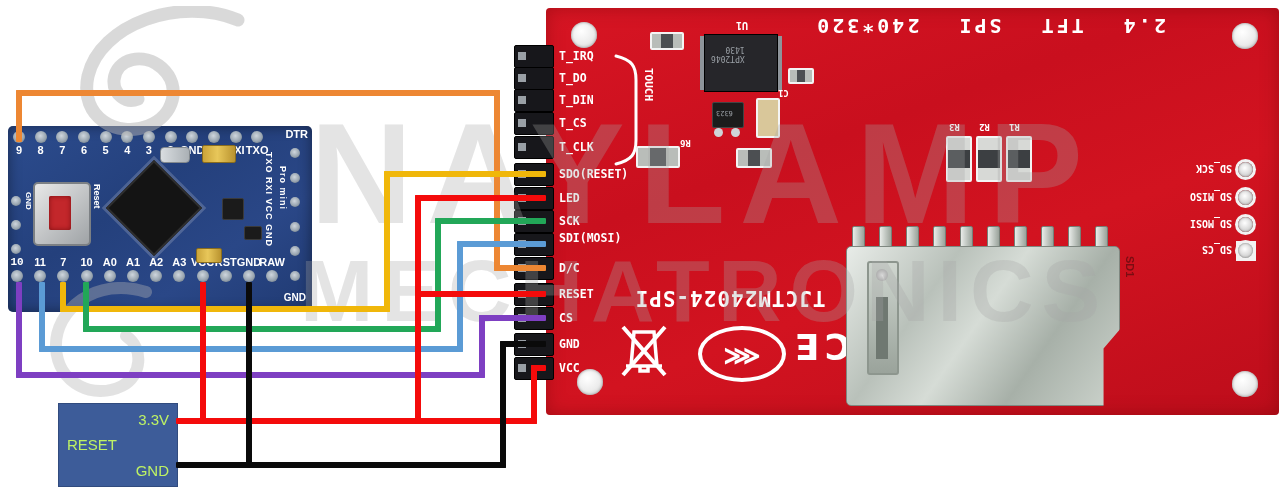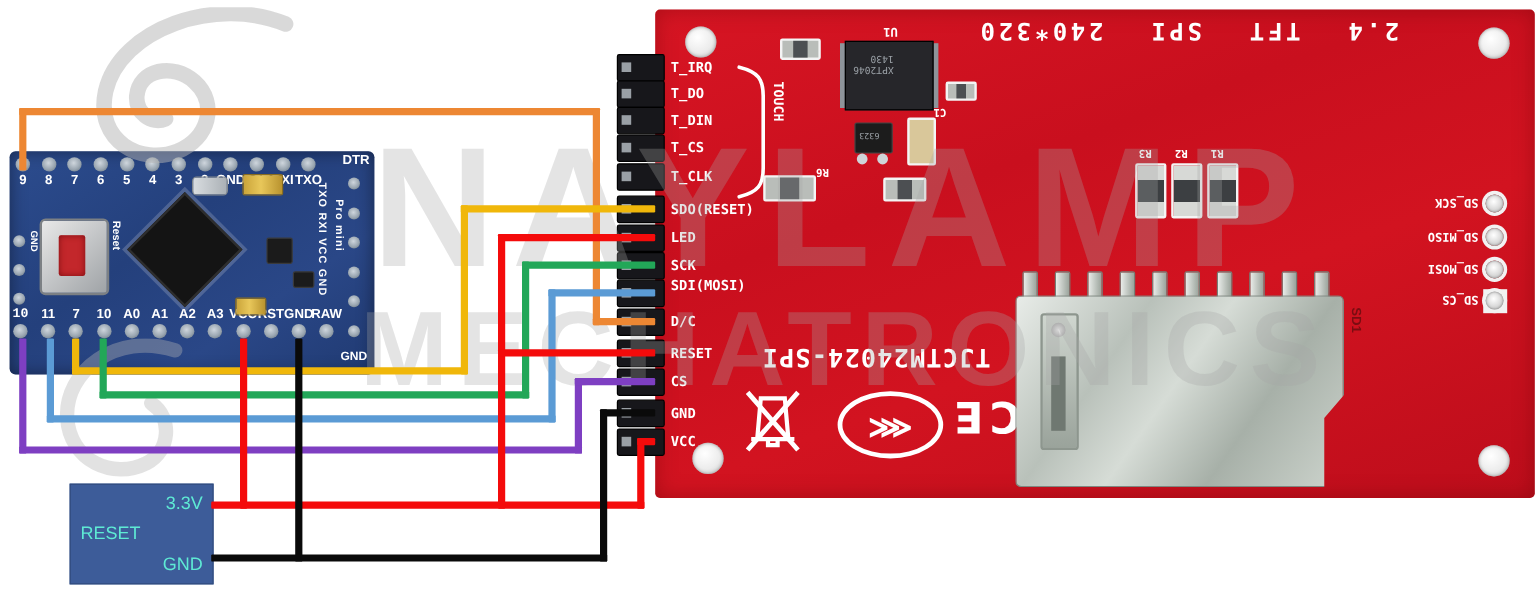--- a/index.html
+++ b/index.html
@@ -62,21 +62,21 @@
      clip-path:polygon(0 0,100% 0,100% 52%,94% 64%,94% 100%,0 100%);}
   .sdpin{position:absolute;top:218px;width:11px;height:26px;
      background:linear-gradient(90deg,#e9ece9,#9aa39b);border:1px solid #767f77;border-radius:2px;}
   .groove{position:absolute;left:20px;top:14px;width:28px;height:110px;border:2px solid #8d968e;
      border-radius:3px;background:linear-gradient(180deg,#cfd6cf,#9aa39b);}
   .groove b{position:absolute;left:7px;top:6px;width:12px;height:12px;border-radius:50%;
      background:radial-gradient(circle,#eee,#999);display:block;}
   .groove u{position:absolute;left:7px;top:34px;width:12px;height:62px;background:#6f7871;display:block;}
   .wire{position:absolute;z-index:9;border-radius:1px;}
   .psu{position:absolute;left:58px;top:403px;width:118px;height:82px;background:#3d5c99;z-index:2;
-     border:1px solid #314b7e;color:#5eead4;font-size:15px;}
+     border:1px solid #314b7e;color:#bef264;font-size:15px;}
   .site{position:absolute;left:724px;top:425px;z-index:5;color:#101010;font-weight:bold;
      font-size:17px;letter-spacing:1.5px;font-family:"Liberation Sans",sans-serif;}
   .cert{position:absolute;color:#fff;}
   svg{display:block;}
 </style>
 </head>
 <body>
 
 <div id="stage">
 

